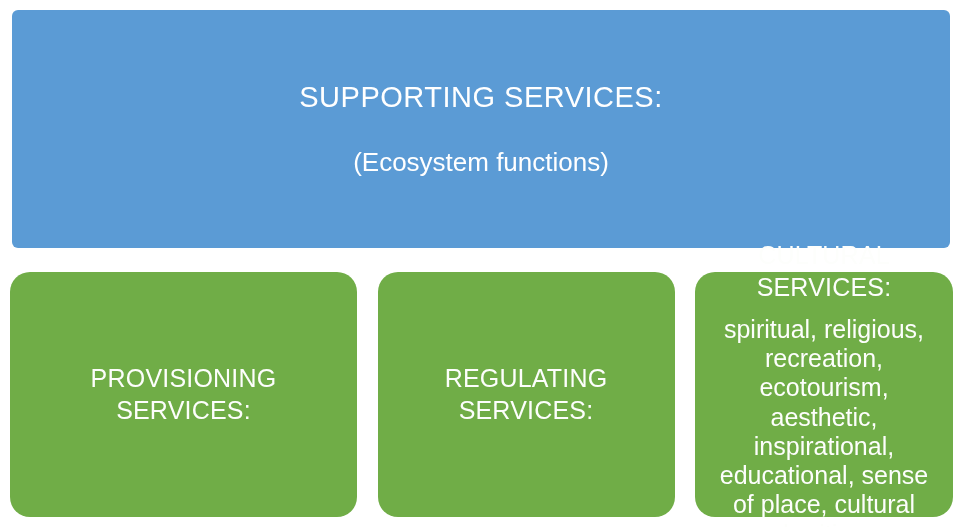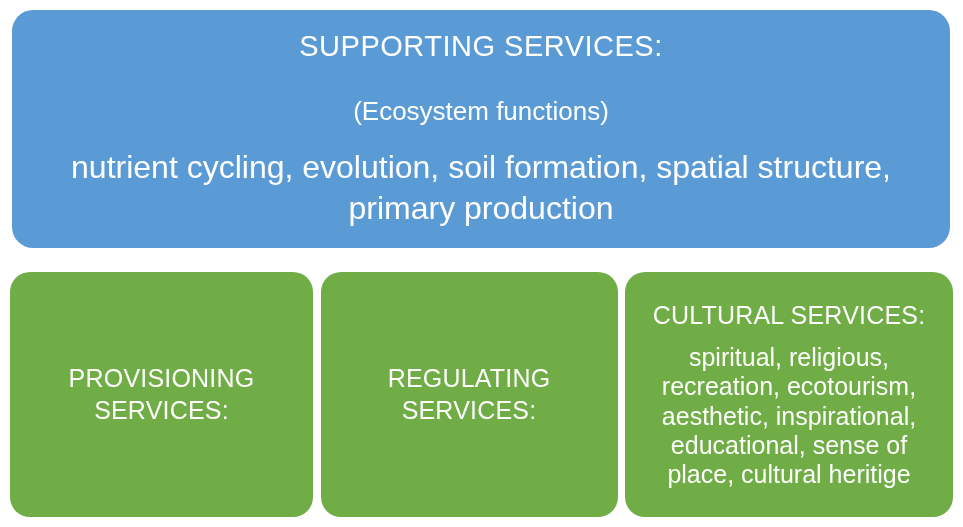--- a/index.html
+++ b/index.html
@@ -16,21 +16,21 @@
     overflow: hidden;
   }
   
   .supporting-box {
     position: absolute;
     left: 12px;
     top: 10px;
     width: 938px;
     height: 238px;
     background: #5B9BD5;
-    border-radius: 21px;
+    border-radius: 6px;
     box-sizing: border-box;
     display: flex;
     flex-direction: column;
     justify-content: center;
     align-items: center;
     text-align: center;
     color: #ffffff;
     padding: 6px 40px;
   }
   .supporting-title {
@@ -64,43 +64,42 @@
     box-sizing: border-box;
     display: flex;
     flex-direction: column;
     justify-content: center;
     align-items: center;
     text-align: center;
     color: #fdfefc;
     height: 245px;
     padding: 8px 14px;
   }
-  .service-box.box-0 { width: 303px; text-align: center; }
+  .service-box.box-0 { width: 347px; text-align: center; }
   .service-box.box-1 { width: 297px; }
-  .service-box.box-2 { width: 328px; }
+  .service-box.box-2 { width: 258px; }
   .service-title {
     font-size: 25px;
     line-height: 1.25;
     letter-spacing: 0.2px;
   }
   .service-body {
     font-size: 25px;
     line-height: 1.17;
     margin-top: 12px;
   }
 </style>
 </head>
 <body>
 
 <div class="canvas">
 
   <div class="supporting-box">
     <div class="supporting-title">SUPPORTING SERVICES:</div>
     <div class="supporting-subtitle">(Ecosystem functions)</div>
-    <div class="supporting-body">nutrient cycling, evolution, soil formation, spatial structure, primary production</div>
   </div>
 
   <div class="services-row">
 
     <div class="service-box box-0">
       <div class="service-title">PROVISIONING SERVICES:</div>
     </div>
 
     <div class="service-box box-1">
       <div class="service-title">REGULATING SERVICES:</div>

